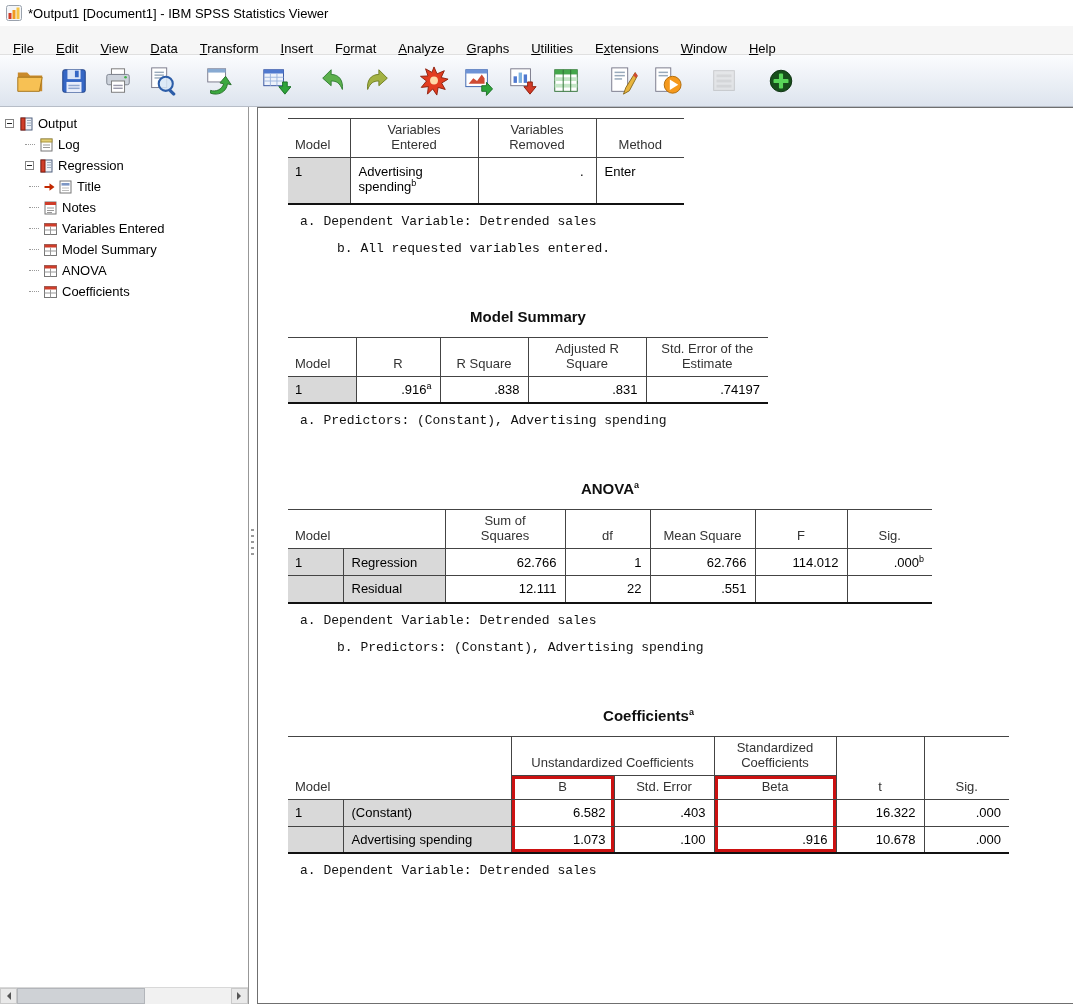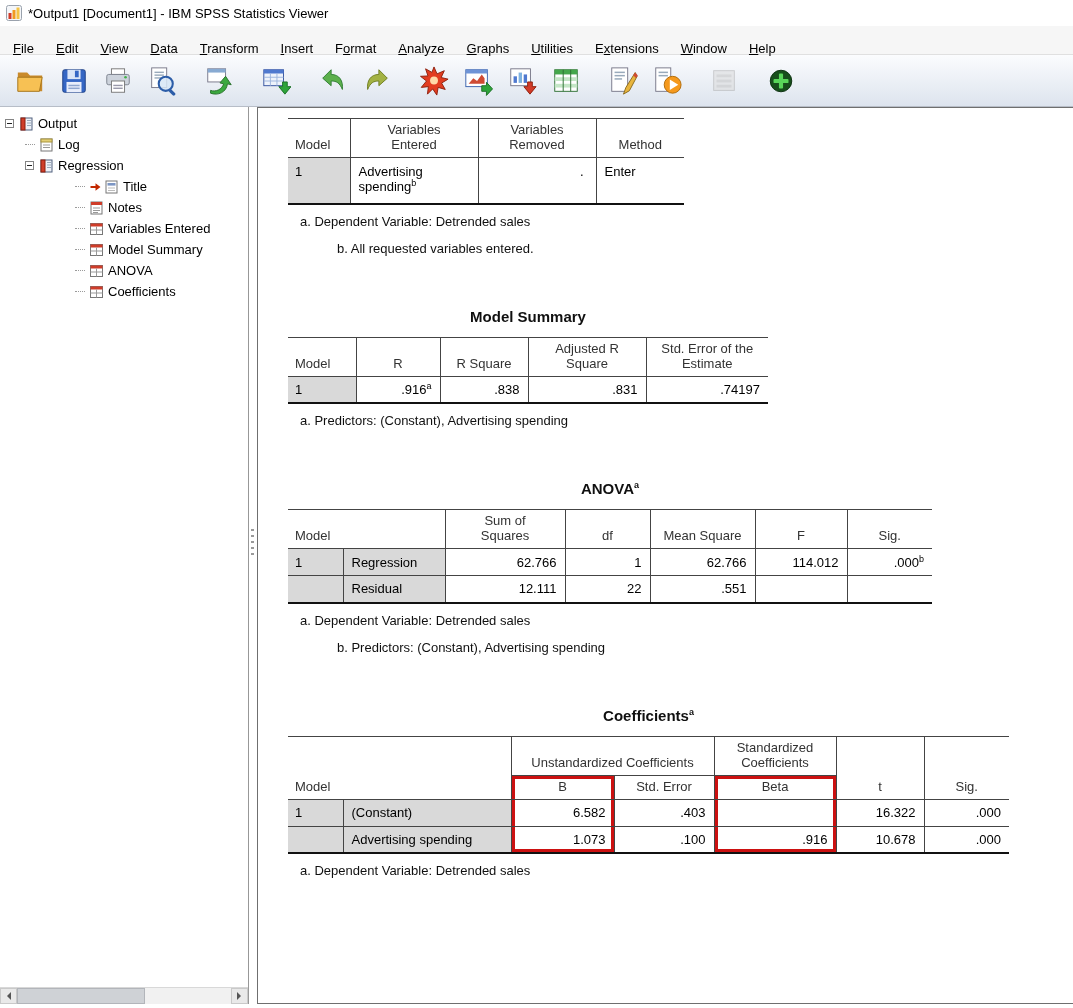--- a/index.html
+++ b/index.html
@@ -19,21 +19,21 @@
     display:flex;align-items:center;justify-content:center;cursor:pointer;padding:0;}
   .tb-btn.disabled{opacity:.55;cursor:default;}
   .tb-icon{display:flex}
   .tb-icon svg{width:30px;height:30px}
   .group-start{margin-left:14px;}
   
   .main{display:flex;height:897px;}
   .leftpane{width:249px;position:relative;background:#fff;border-right:1px solid #989898;}
   .tree{position:absolute;top:6px;left:0;right:0;bottom:17px;overflow:hidden;}
   .tree-row{display:flex;align-items:center;height:21px;font-size:13px;white-space:nowrap;cursor:default;}
-  .depth0{padding-left:5px}.depth1{padding-left:25px}.depth2{padding-left:75px}
+  .depth0{padding-left:5px}.depth1{padding-left:25px}.depth2{padding-left:29px}
   .expander{width:9px;height:9px;flex:0 0 9px;border:1px solid #848484;background:#fff;position:relative;margin-right:5px;}
   .expander i{position:absolute;left:1px;top:3px;width:5px;height:0;border-top:1px solid #222;font-style:normal;display:block;}
   .dash{width:10px;flex:0 0 10px;height:1px;border-top:1px dotted #9a9a9a;margin-right:4px;}
   .cur-arrow{width:13px;height:10px;margin-right:2px;display:flex;}
   .cur-arrow svg{width:13px;height:10px}
   .tree-icon{width:15px;height:14px;margin-right:4px;display:flex;flex:0 0 15px;}
   .tree-icon svg{width:15px;height:14px}
   
   .hscroll{position:absolute;left:0;right:0;bottom:0;height:17px;display:flex;background:#f1f1f1;border-top:1px solid #d8d8d8;}
   .sb-btn{width:17px;height:16px;background:#e9e9e9;border:1px solid #c9c9c9;display:flex;align-items:center;justify-content:center;}
@@ -64,21 +64,21 @@
   th.pad16{padding-left:16px;padding-right:16px;}
   th.pad20{padding-left:20px;padding-right:20px;}
   td.model-cell{background:#d9d9d9;text-align:left;padding-left:7px;}
   td.label-cell{background:#d9d9d9;text-align:left;padding-left:8px;}
   td.num{text-align:right;}
   td.dot-cell{text-align:right;padding-right:12px;}
   td.text-cell{text-align:left;padding-left:8px;}
   .row-tall td{height:46px;vertical-align:top;padding-top:6px;}
   .drow td{height:27px;vertical-align:middle;}
   sup{font-size:9px;line-height:0;vertical-align:super;}
-  .footnotes{margin:9px 0 0 12px;}
+  .footnotes{margin:9px 0 0 12px;font-family:Liberation Mono, monospace;}
   .footnote{font-size:13px;color:#101010;}
   .footnote + .footnote{margin-top:12px;padding-left:37px;}
   
   :root{--hl:#cc1111;}
   .hl-lrt{box-shadow:inset 3px 0 0 0 var(--hl),inset -3px 0 0 0 var(--hl),inset 0 3px 0 0 var(--hl);}
   .hl-lr{box-shadow:inset 3px 0 0 0 var(--hl),inset -3px 0 0 0 var(--hl);}
   .hl-lrb{box-shadow:inset 3px 0 0 0 var(--hl),inset -3px 0 0 0 var(--hl),inset 0 -3px 0 0 var(--hl);}
 </style>
 </head>
 <body>

